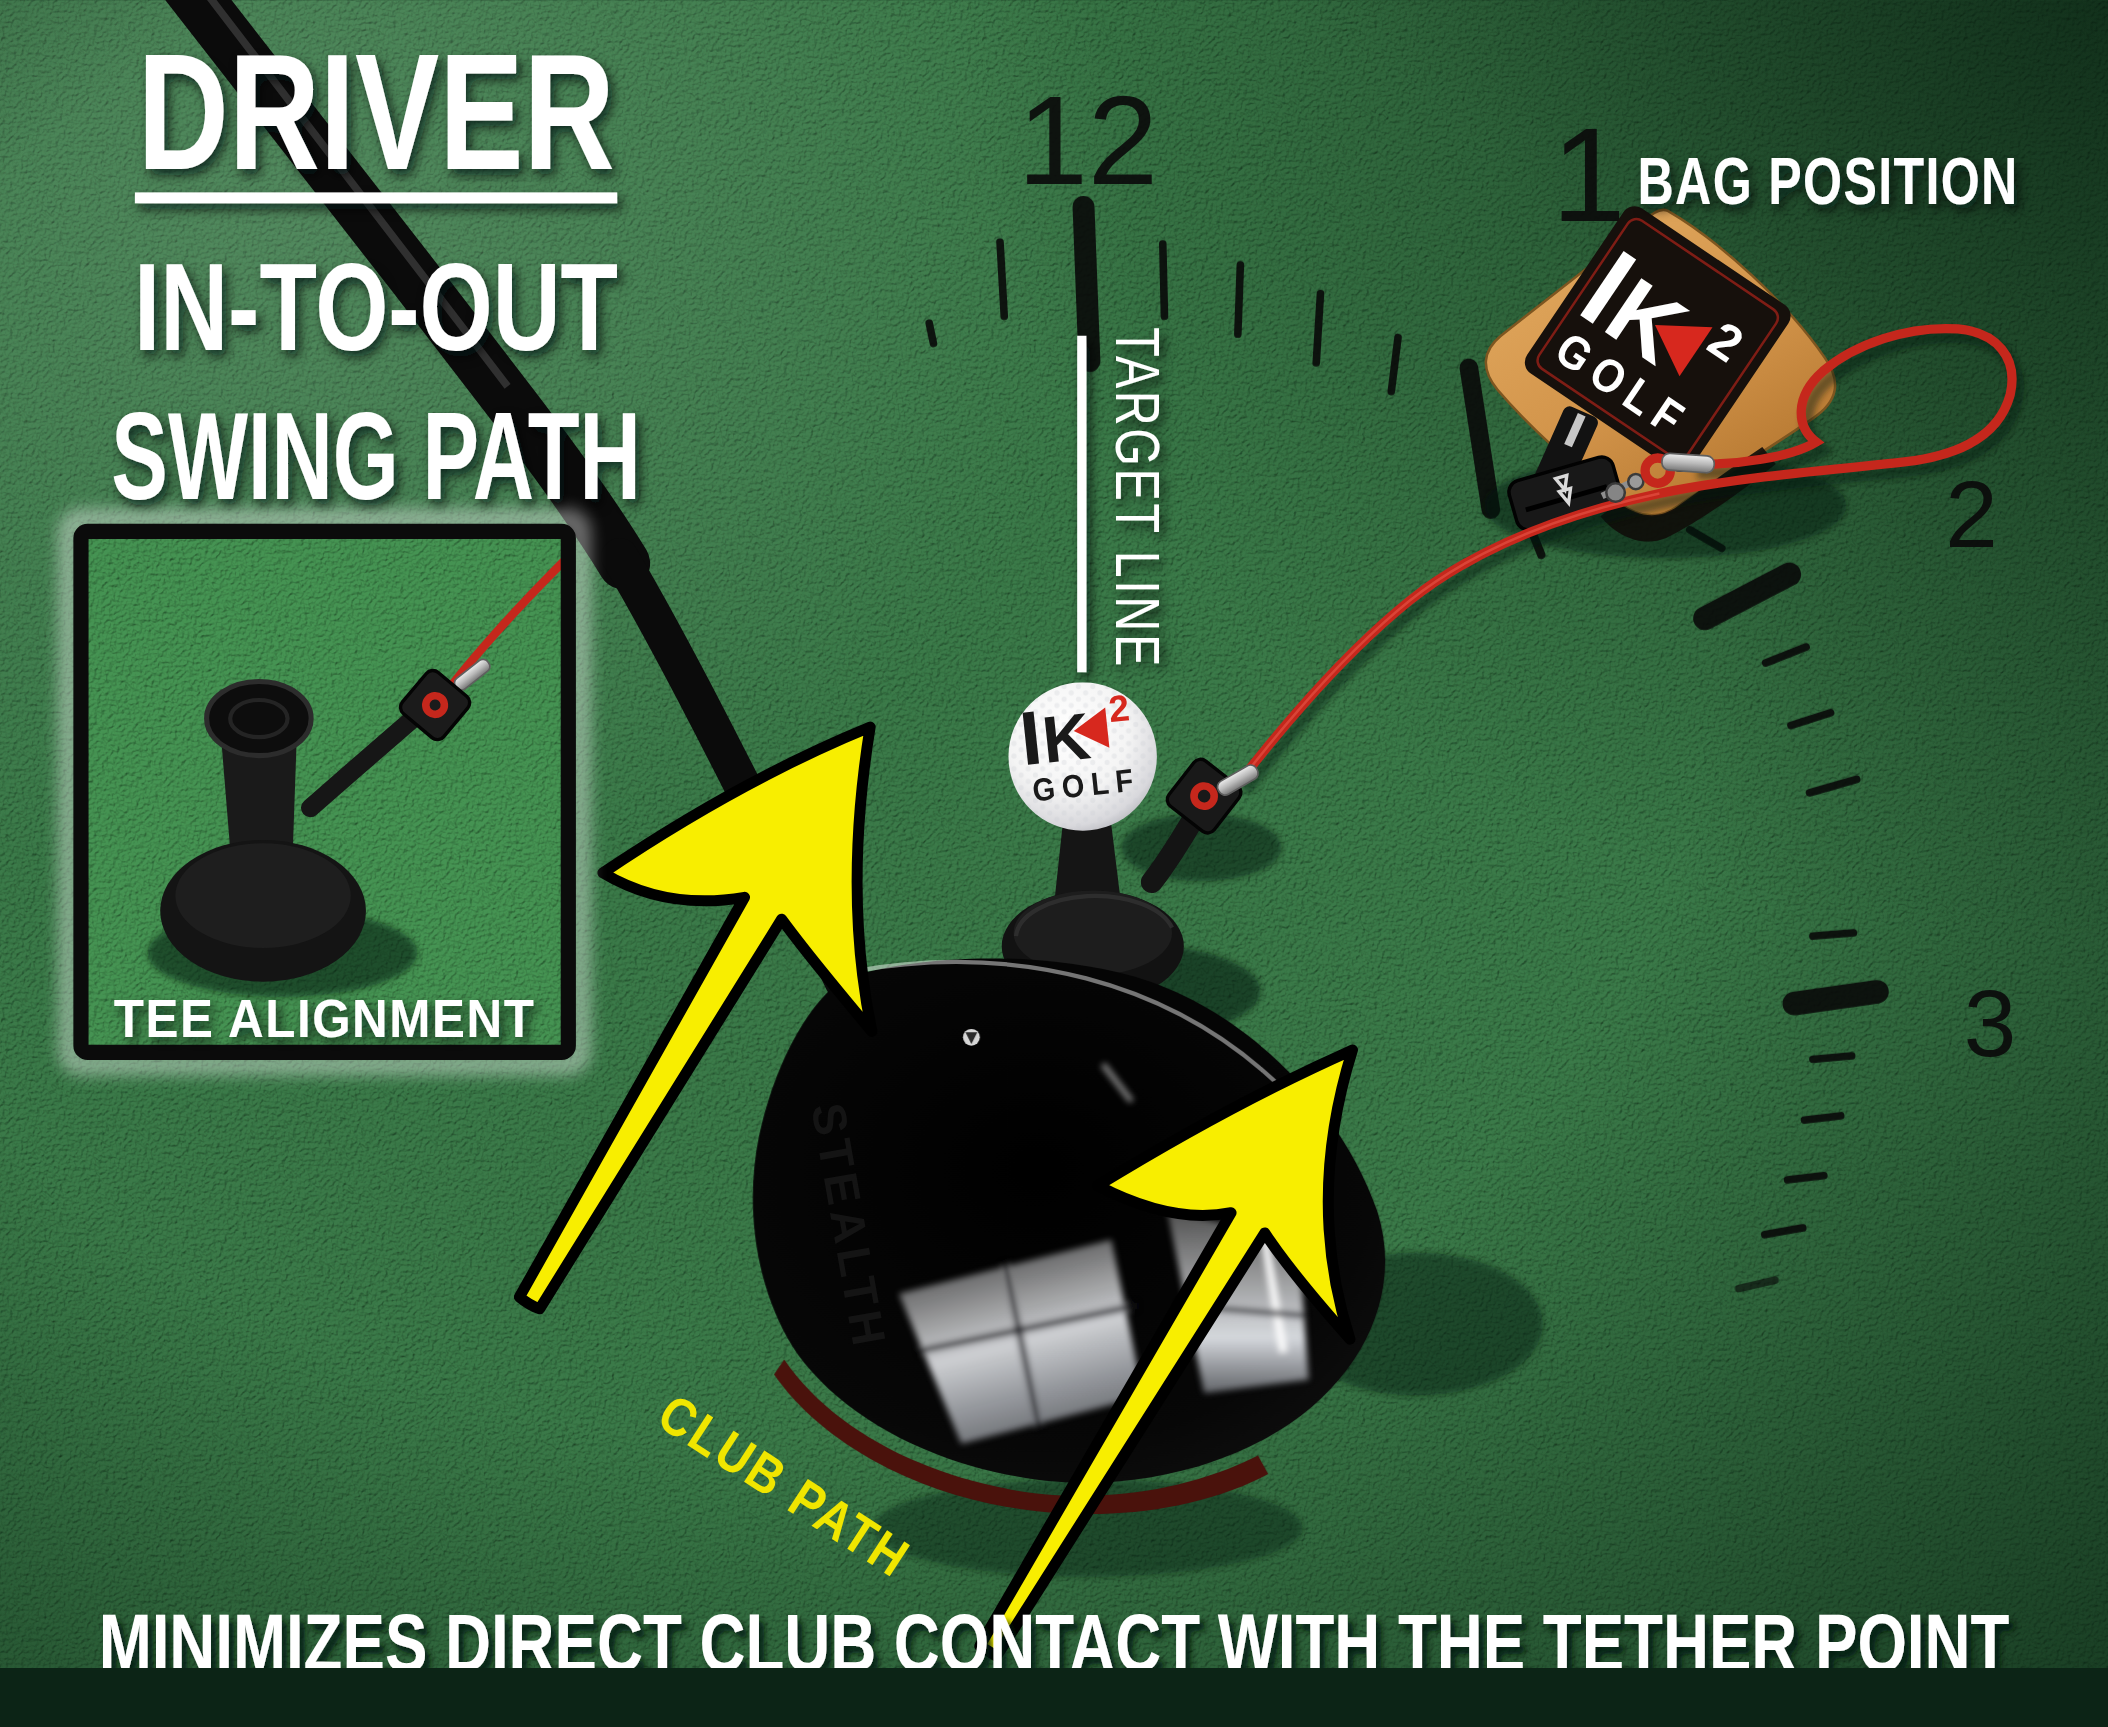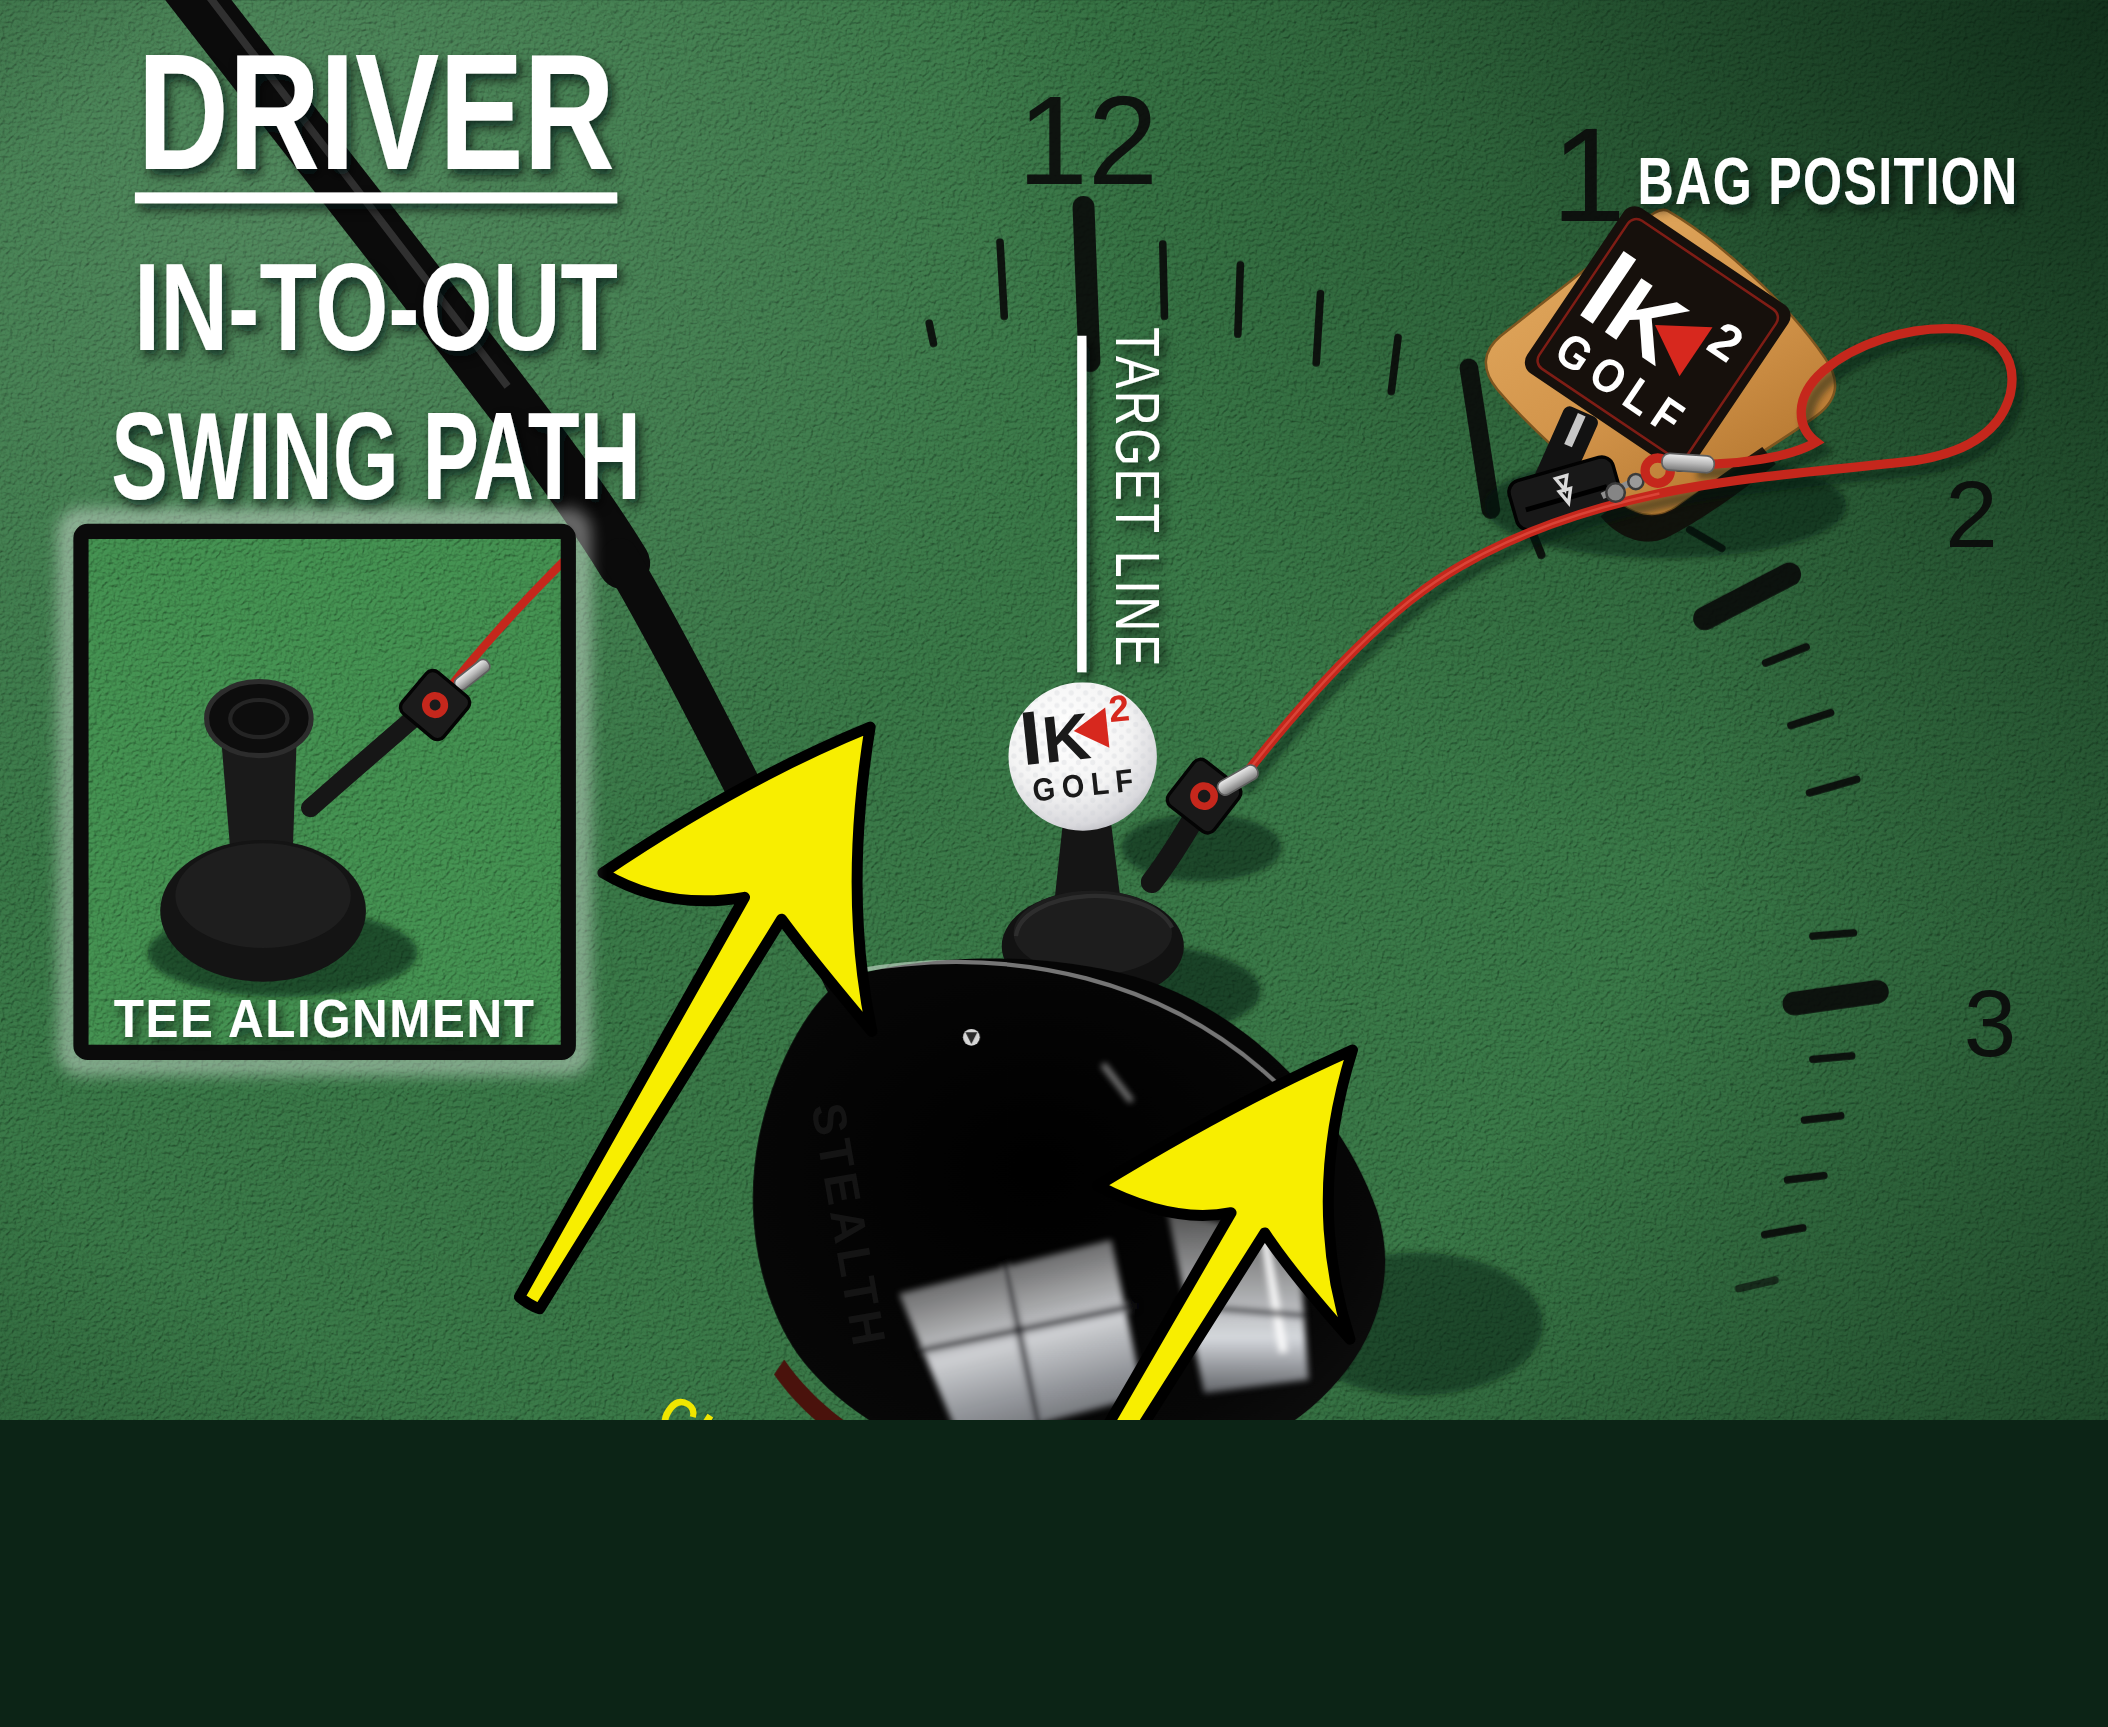--- a/index.html
+++ b/index.html
@@ -1,16 +1,16 @@
 <!DOCTYPE html>
 <html style="font-size:13.5px"><head>
 <meta charset="utf-8">
 <style>
   html,body{margin:0;padding:0;background:#0c2416;}
-  .stage{position:relative;width:2108px;height:1420px;overflow:hidden;}
+  .stage{position:relative;width:2108px;height:1668px;overflow:hidden;}
   svg{display:block;}
   text{font-family:"Liberation Sans",sans-serif;}
   .headline{font-weight:bold;fill:#ffffff;}
   .numeral{font-weight:400;fill:#0b0b0b;opacity:.92;}
   .patchtxt{font-weight:bold;fill:#ffffff;}
   .balltxt{font-weight:bold;fill:#1a1a1a;}
 </style>
 </head>
 <body>
 

